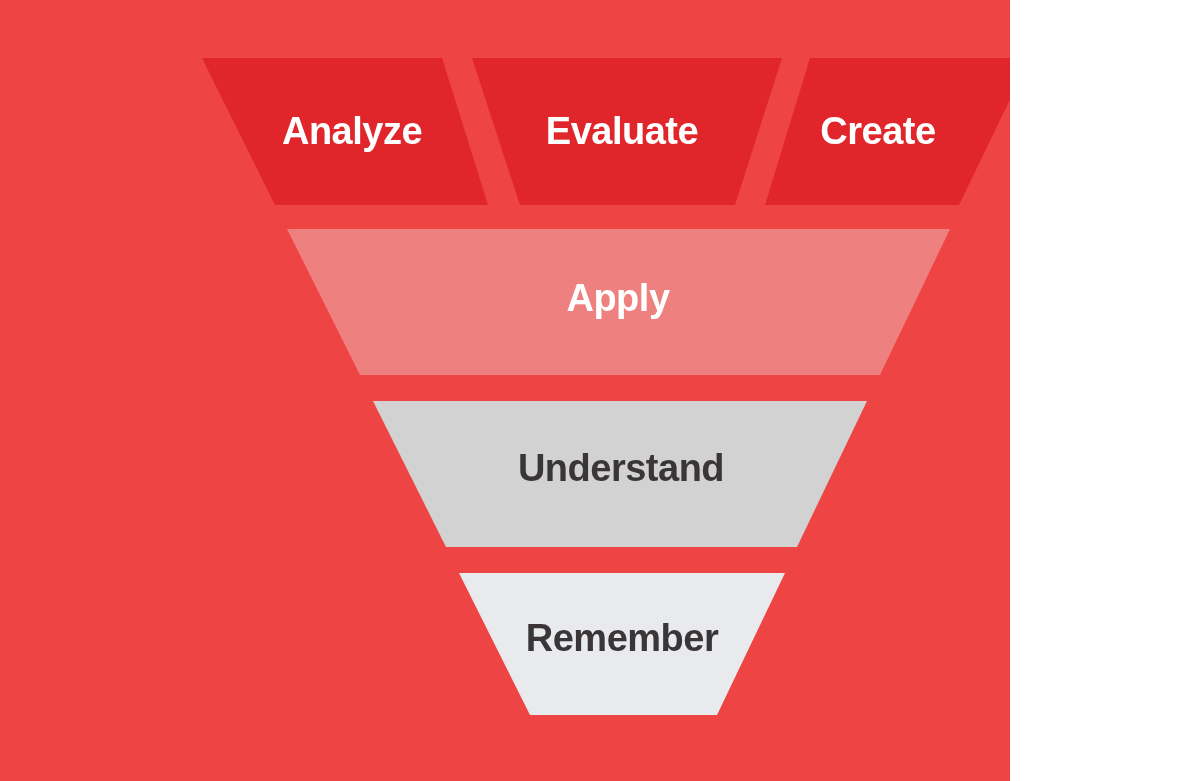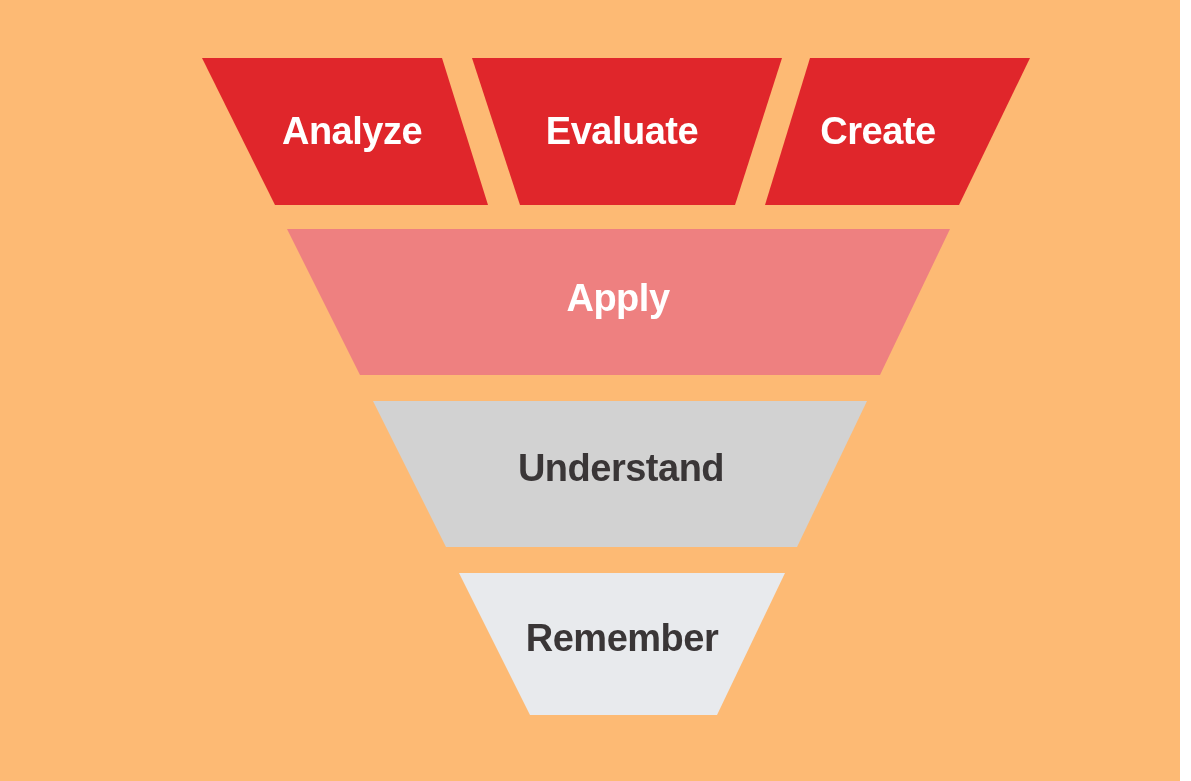--- a/index.html
+++ b/index.html
@@ -2,23 +2,23 @@
 <html><head>
 <meta charset="utf-8">
 <style>
   html, body {
     margin: 0;
     padding: 0;
     background: #ffffff;
   }
   .canvas {
     position: relative;
-    width: 1180px;
+    width: 1010px;
     height: 781px;
-    background: #fdba74;
+    background: #ef4444;
     overflow: hidden;
     font-family: "Liberation Sans", sans-serif;
   }
   svg { display: block; }
   .seg-label {
     font-family: "Liberation Sans", sans-serif;
     font-weight: bold;
     font-size: 38px;
     letter-spacing: -0.5px;
     text-anchor: middle;

